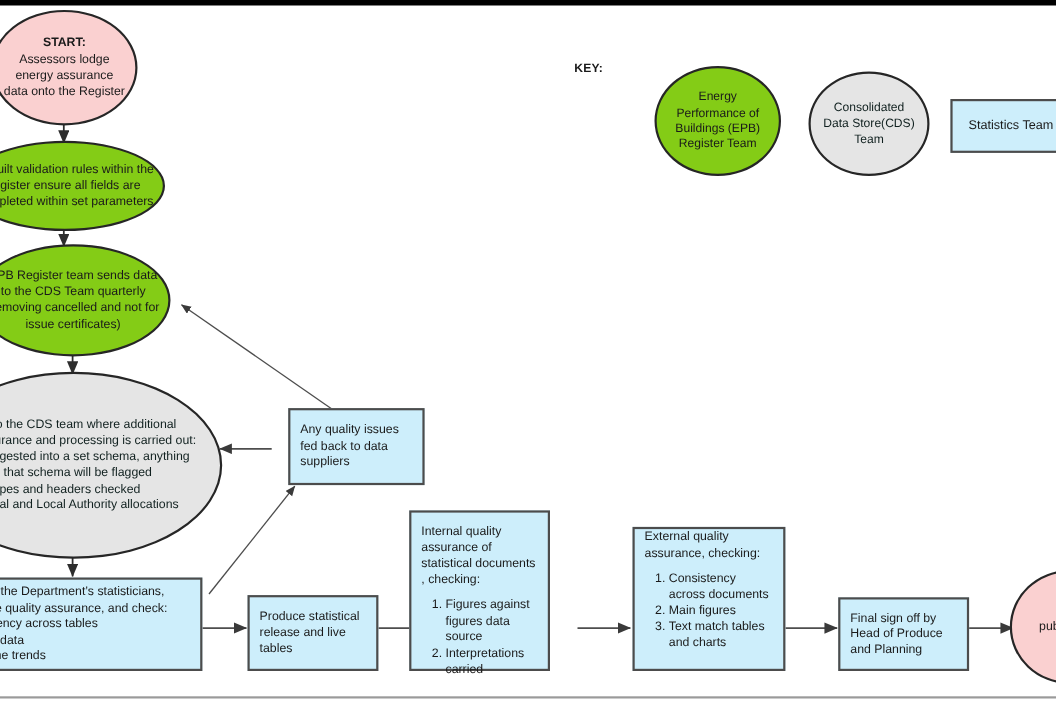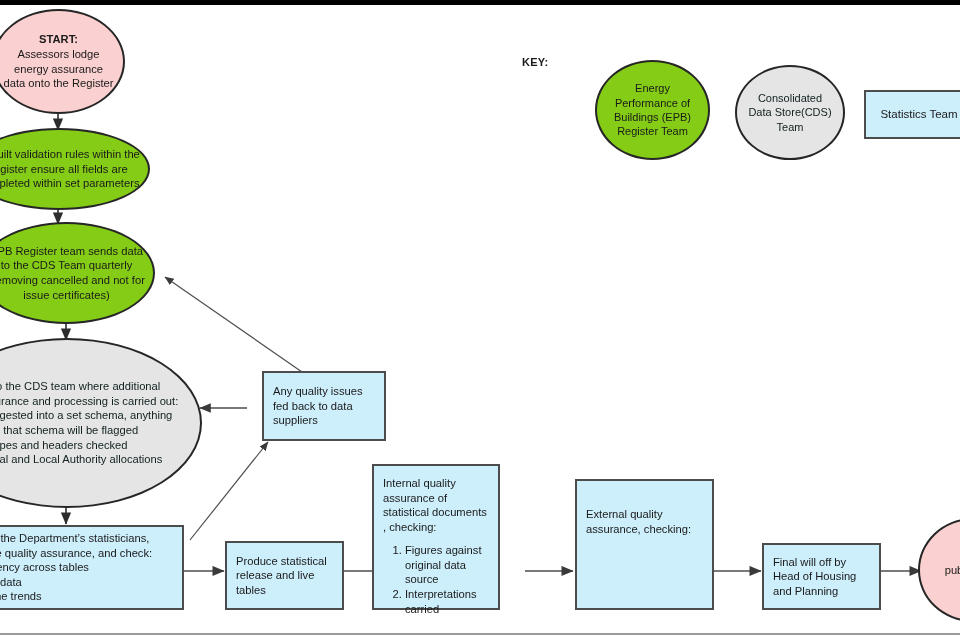--- a/index.html
+++ b/index.html
@@ -171,35 +171,40 @@
 
   <div class="node box" style="left:225px; top:541px; width:119px; height:69px;">
     <div class="inner">Produce statistical release and live tables</div>
   </div>
 
   <div class="node box" style="left:372px; top:464px; width:128px; height:146px; align-items:flex-start;">
     <div class="inner" style="padding-top:10px;">
       <div class="lead">Internal quality assurance of statistical documents , checking:</div>
       <div class="gap"></div>
       <ol class="ol">
-        <li>Figures against original data source</li>
+        <li>Figures against figures data source</li>
         <li>Interpretations carried</li>
       </ol>
     </div>
   </div>
 
   <div class="node box" style="left:575px; top:479px; width:139px; height:131px; align-items:flex-start;">
-    <div class="inner" style="padding-top:10px;margin-top:16px;">
+    <div class="inner" style="">
       <div class="lead">External quality assurance, checking:</div>
       <div class="gap"></div>
+      <ol class="ol">
+        <li>Consistency across documents</li>
+        <li>Main figures</li>
+        <li>Text match tables and charts</li>
+      </ol>
     </div>
   </div>
 
   <div class="node box" style="left:762px; top:543px; width:119px; height:67px;">
-    <div class="inner">Final will off by Head of Housing and Planning</div>
+    <div class="inner">Final sign off by Head of Produce and Planning</div>
   </div>
 
   <div class="node ellipse pink" style="left:918px; top:518px; width:110px; height:104px;">
     <div class="inner" style="padding-right:46px;">pub</div>
   </div>
 
   <div class="key-label" style="left:522px; top:56px;">KEY:</div>
 
 
   <div class="node ellipse grey" style="left:595px; top:60px; width:115px; height:100px; font-size:11px;">

